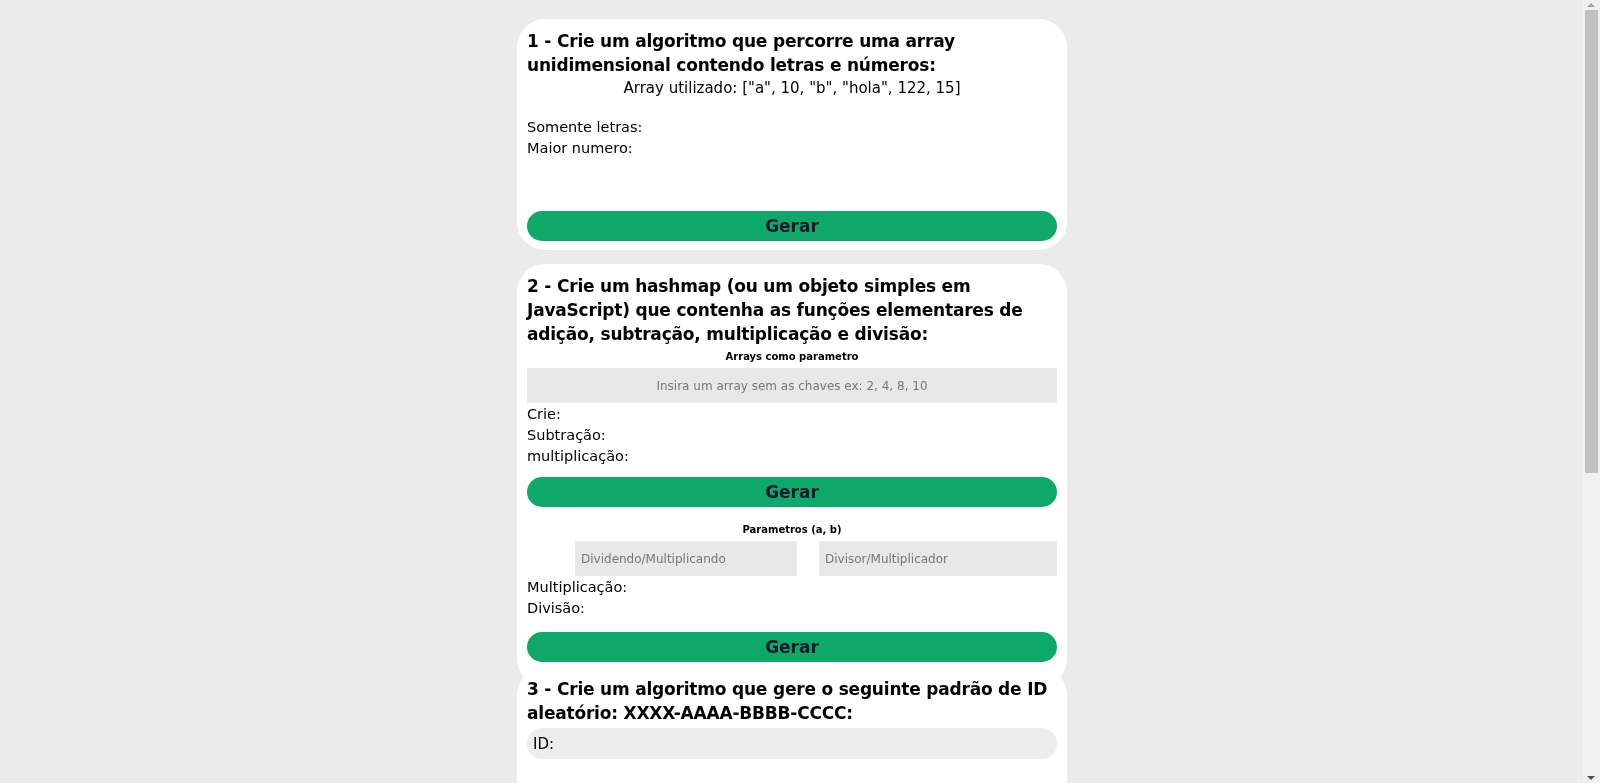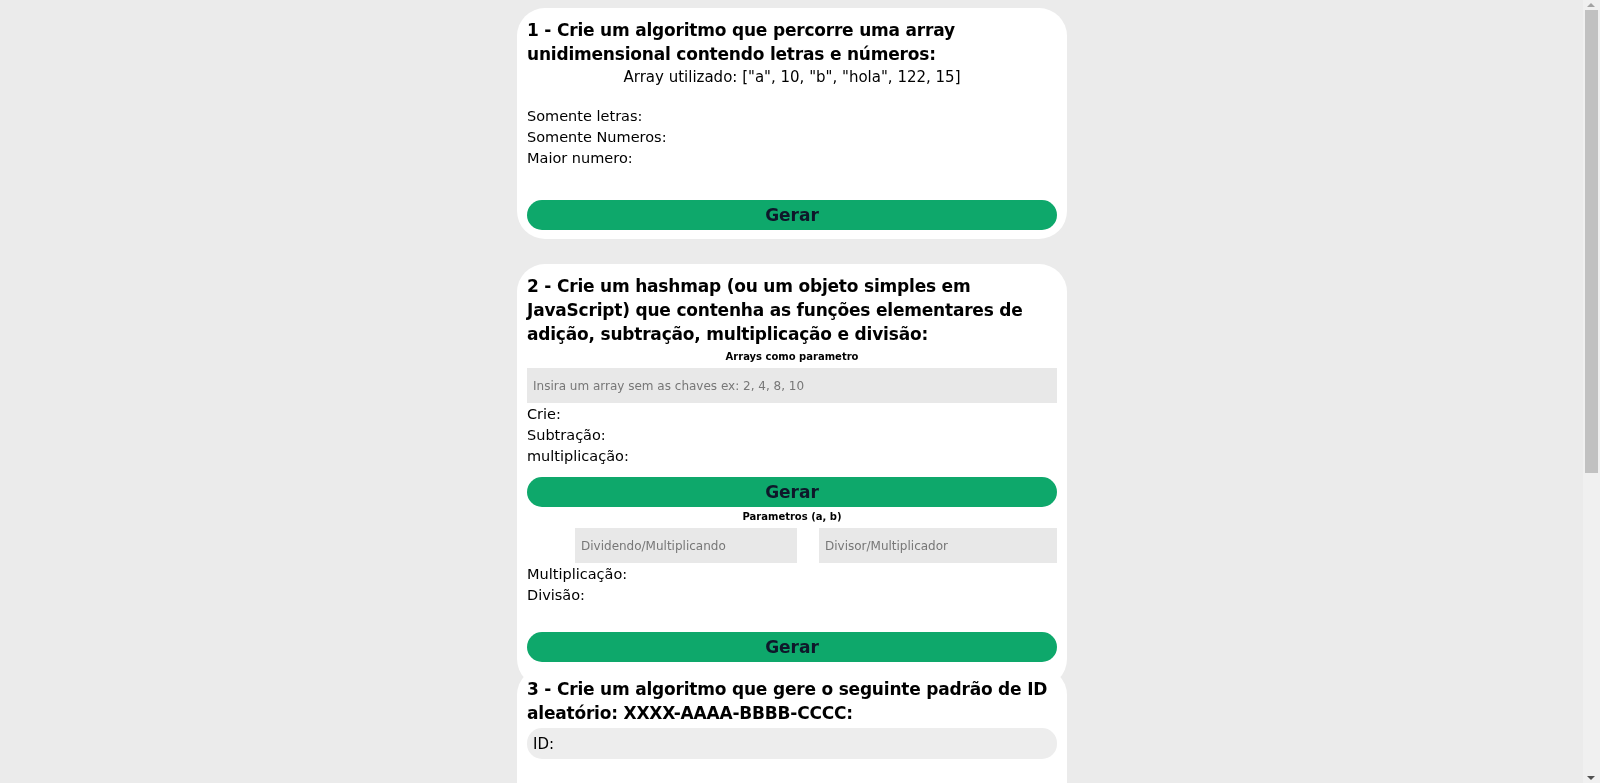--- a/index.html
+++ b/index.html
@@ -48,41 +48,40 @@
   .arrow-down {
     position: absolute; left: 4px; bottom: 3px; width: 0; height: 0;
     border-left: 4px solid transparent; border-right: 4px solid transparent; border-top: 4px solid #505050;
   }
 </style>
 </head>
 <body>
 
 <div class="page">
 
-  <div class="card" style="top:8px; height:211px;">
+  <div class="card" style="top:19px; height:211px;">
     <h2>1 - Crie um algoritmo que percorre uma array unidimensional contendo letras e números:</h2>
     <div class="sub center" style="margin-top:1px;">Array utilizado: ["a", 10, "b", "hola", 122, 15]</div>
     <div style="height:19px;"></div>
     <div class="line">Somente letras:</div>
-    <div class="line">Somente Numeros:</div>
     <div class="line">Maior numero:</div>
     <button class="btn" style="position:absolute; left:10px; top:192px;">Gerar</button>
   </div>
 
   <div class="card" style="top:264px; height:403px;">
     <h2>2 - Crie um hashmap (ou um objeto simples em JavaScript) que contenha as funções elementares de adição, subtração, multiplicação e divisão:</h2>
     <div class="sub-bold" style="margin-top:2px;">Arrays como parametro</div>
-    <div class="input" style="width:530px; margin-top:2px;">
+    <div class="input" style="width:530px; margin-top:2px;justify-content:center;">
       <span>Insira um array sem as chaves ex: 2, 4, 8, 10</span>
     </div>
     <div class="line" style="margin-top:1px;">Crie:</div>
     <div class="line">Subtração:</div>
     <div class="line">multiplicação:</div>
     <button class="btn" style="margin-top:10px;">Gerar</button>
-    <div class="sub-bold" style="margin-top:1px;">Parametros (a, b)</div>
+    <div class="sub-bold" style="margin-top:14px;">Parametros (a, b)</div>
     <div style="display:flex; gap:22px; margin-top:2px;padding-left:48px;">
       <div class="input" style="width:260px;">
         <span>Dividendo/Multiplicando</span>
       </div>
       <div class="input" style="width:279px;text-align:center;">
         <span>Divisor/Multiplicador</span>
       </div>
     </div>
     <div class="line" style="margin-top:1px;">Multiplicação:</div>
     <div class="line">Divisão:</div>

